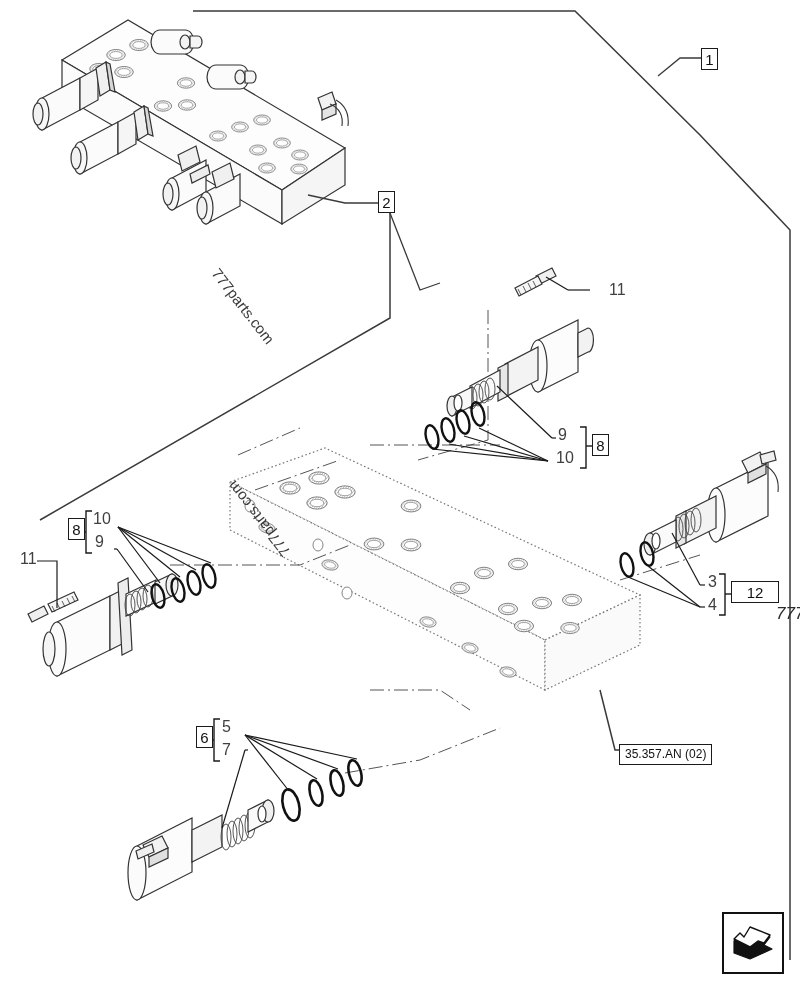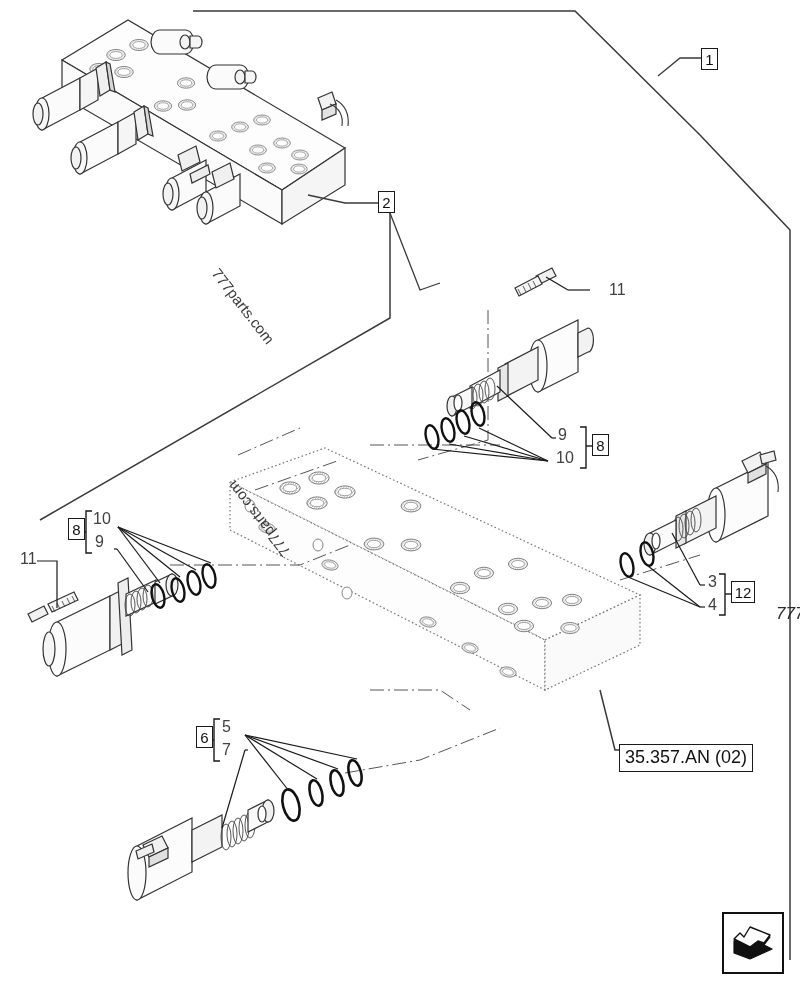--- a/index.html
+++ b/index.html
@@ -43,21 +43,21 @@
     font-size: 16px;
     font-family: "Liberation Sans", sans-serif;
     line-height: 1;
     white-space: nowrap;
   }
   .ref-box {
     position: absolute;
     border: 1.6px solid #1a1a1a;
     background: #ffffff;
     color: #111111;
-    font-size: 18px;
+    font-size: 12px;
     padding: 2px 5px 3px 5px;
     font-family: "Liberation Sans", sans-serif;
     white-space: nowrap;
     box-sizing: border-box;
   }
   .watermark {
     position: absolute;
     color: #2b2b2b;
     font-size: 15px;
     font-family: "Liberation Sans", sans-serif;
@@ -502,21 +502,21 @@
     <g fill="none" stroke="#1a1a1a" stroke-width="1.4">
       <polyline points="220,719 214,719 214,761 220,761"></polyline>
       <line x1="214" y1="740" x2="208" y2="740"></line>
     </g>
 
   </svg>
 
   <div class="callout-box" style="left:701px;top:48px;width:17px;height:22px;">1</div>
   <div class="callout-box" style="left:378px;top:191px;width:17px;height:22px;">2</div>
   <div class="callout-box" style="left:592px;top:434px;width:17px;height:22px;">8</div>
-  <div class="callout-box" style="left:731px;top:581px;width:24px;height:22px;">12</div>
+  <div class="callout-box" style="left:731px;top:581px;width:48px;height:22px;">12</div>
   <div class="callout-box" style="left:68px;top:518px;width:17px;height:22px;">8</div>
   <div class="callout-box" style="left:196px;top:726px;width:17px;height:22px;">6</div>
 
   <div class="callout-num" style="left:609px;top:282px;">11</div>
   <div class="callout-num" style="left:558px;top:427px;">9</div>
   <div class="callout-num" style="left:556px;top:450px;">10</div>
   <div class="callout-num" style="left:708px;top:574px;">3</div>
   <div class="callout-num" style="left:708px;top:597px;">4</div>
   <div class="callout-num" style="left:20px;top:551px;">11</div>
   <div class="callout-num" style="left:93px;top:511px;">10</div>

